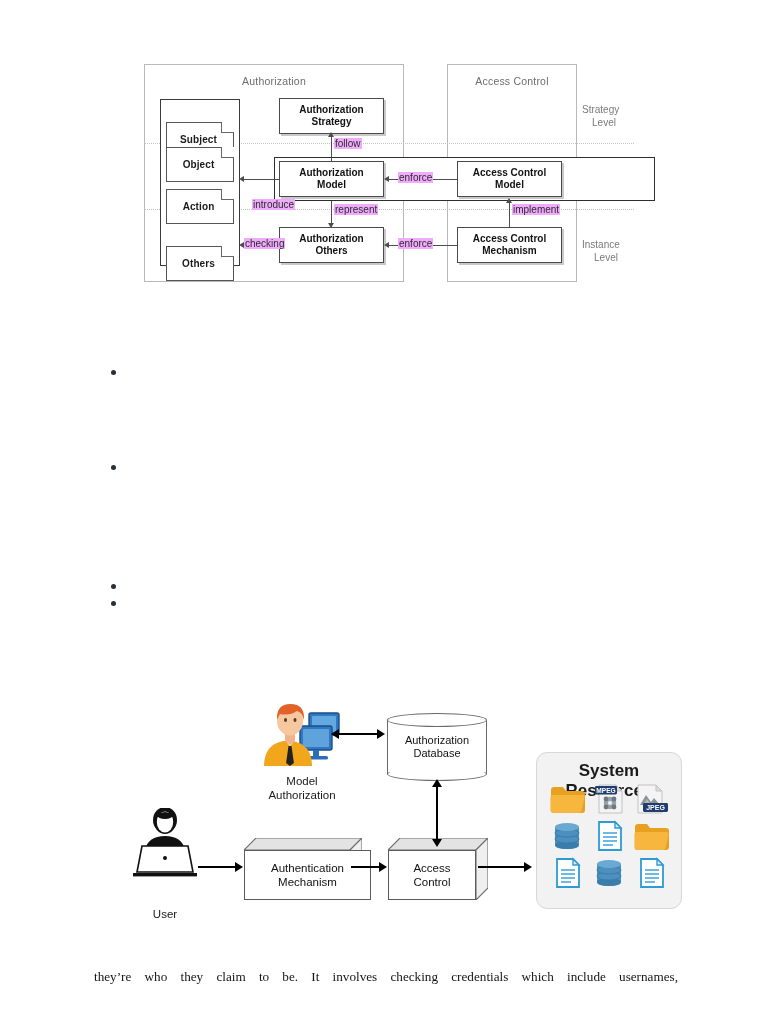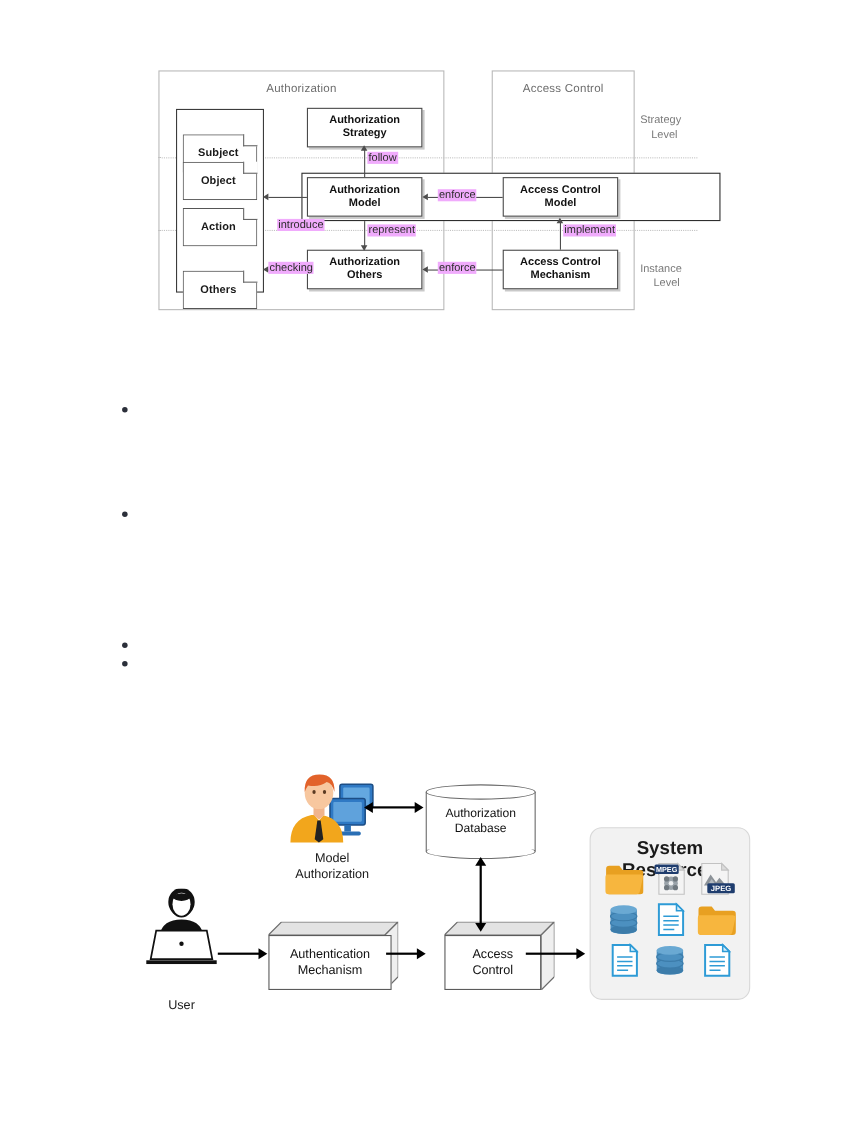--- a/index.html
+++ b/index.html
@@ -303,29 +303,29 @@
       </div>
     </div>
 
     <div class="box3d" style="left:134px;top:148px;width:118px;height:62px;">
       <div class="top">
         <svg width="118" height="62" viewBox="0 0 118 62" style="position:absolute;left:0;top:0;">
           <polygon points="0,12 12,0 118,0 106,12" fill="#e3e3e3" stroke="#6d6d6d" stroke-width="1.1"></polygon>
           <polygon points="118,0 118,50 106,62 106,12" fill="#efefef" stroke="#6d6d6d" stroke-width="1.1"></polygon>
         </svg>
       </div>
-      <div class="front" style="width:112px;margin-top:43px;">
+      <div class="front" style="width:127px;margin-top:43px;">
         <div>
           <div>Authentication</div>
           <div>Mechanism</div>
         </div>
       </div>
     </div>
 
-    <div class="box3d" style="left:294px;top:148px;width:120px;height:62px;">
+    <div class="box3d" style="left:278px;top:148px;width:120px;height:62px;">
       <div class="top">
         <svg width="100" height="62" viewBox="0 0 100 62" style="position:absolute;left:0;top:0;">
           <polygon points="0,12 12,0 100,0 88,12" fill="#e3e3e3" stroke="#6d6d6d" stroke-width="1.1"></polygon>
           <polygon points="100,0 100,50 88,62 88,12" fill="#efefef" stroke="#6d6d6d" stroke-width="1.1"></polygon>
         </svg>
       </div>
       <div class="front" style="width:88px;">
         <div>
           <div>Access</div>
           <div>Control</div>
@@ -449,14 +449,15 @@
 
     <div class="arrow2 h" style="left:228px;top:43px;width:44px;"></div>
     <div class="ah-l" style="left:221px;top:39px;"></div>
     <div class="ah-r" style="left:267px;top:39px;"></div>
 
     <div class="arrow2 v" style="left:326px;top:96px;height:56px;"></div>
     <div class="ah-u" style="left:322px;top:89px;"></div>
     <div class="ah-d" style="left:322px;top:149px;"></div>
   </div>
 
+  <div class="para">they’re who they claim to be. It involves checking credentials which include usernames,</div>
 
 </div>
 
 </body></html>

